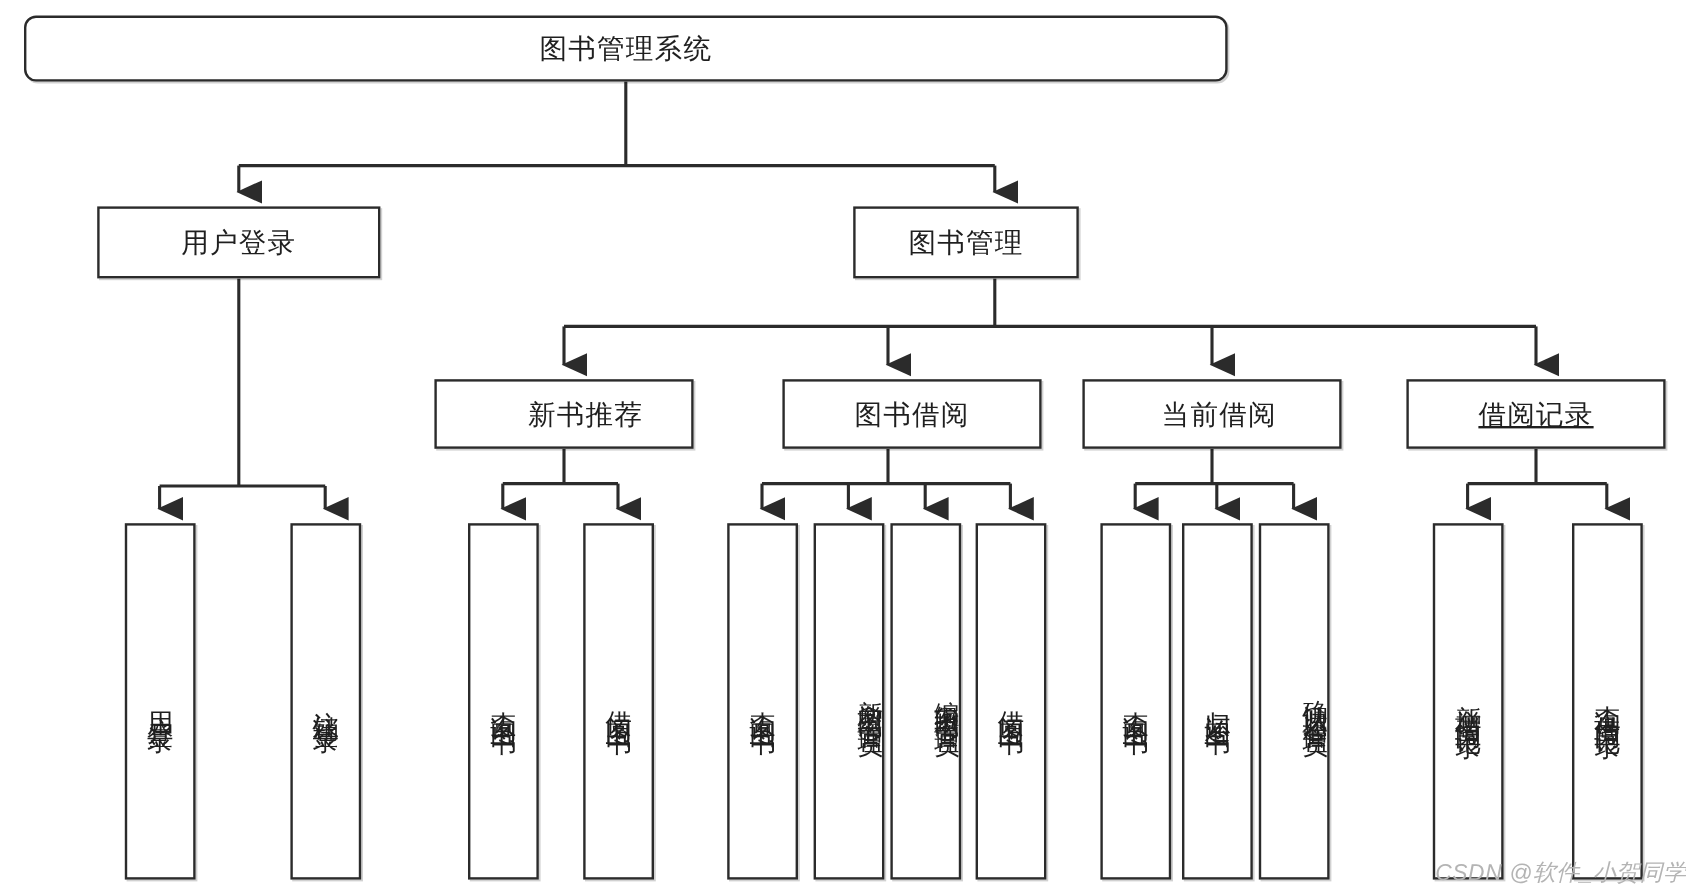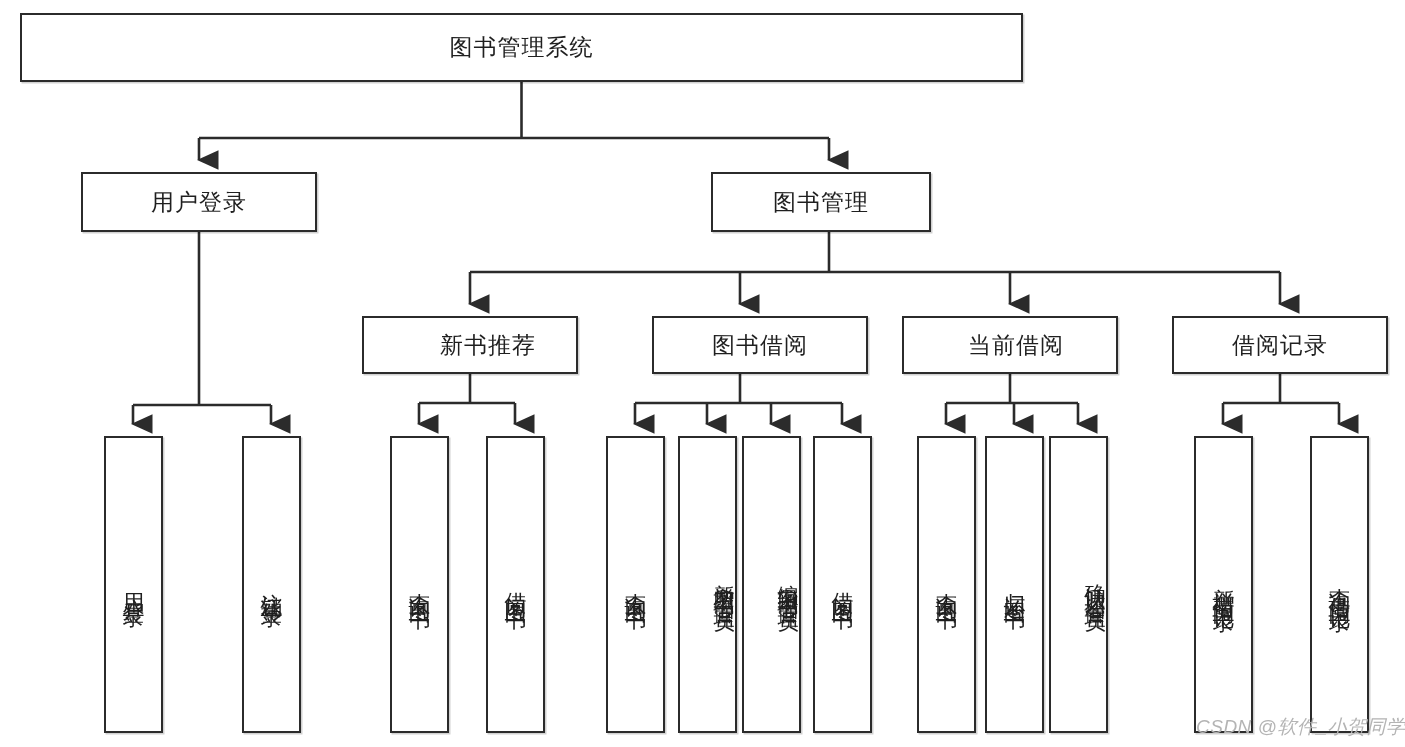--- a/index.html
+++ b/index.html
@@ -118,29 +118,29 @@
       <path d="M 1014 403 L 1014 424" marker-end="url(#arrow)"></path>
       <path d="M 1078 403 L 1078 424" marker-end="url(#arrow)"></path>
 
       <path d="M 1280 374 L 1280 403"></path>
       <path d="M 1223 403 L 1339 403"></path>
       <path d="M 1223 403 L 1223 424" marker-end="url(#arrow)"></path>
       <path d="M 1339 403 L 1339 424" marker-end="url(#arrow)"></path>
     </g>
   </svg>
 
-  <div class="node h" style="left:20px; top:13px; width:1003px; height:69px;">图书管理系统</div>
+  <div class="node h" style="left:20px; top:13px; width:1003px; height:55px;border-radius:10px;">图书管理系统</div>
 
   <div class="node h" style="left:81px; top:172px; width:236px; height:60px;">用户登录</div>
-  <div class="node h" style="left:711px; top:172px; width:220px; height:60px;">图书管理</div>
+  <div class="node h" style="left:711px; top:172px; width:188px; height:60px;">图书管理</div>
 
   <div class="node h" style="left:362px; top:316px; width:216px; height:58px;padding-left:36px;">新书推荐</div>
   <div class="node h" style="left:652px; top:316px; width:216px; height:58px;">图书借阅</div>
   <div class="node h" style="left:902px; top:316px; width:216px; height:58px;padding-left:12px;">当前借阅</div>
-  <div class="node h" style="left:1172px; top:316px; width:216px; height:58px;">借阅记录</div>
+  <div class="node h" style="left:1172px; top:316px; width:216px; height:58px;text-decoration:underline;">借阅记录</div>
 
   <div class="node v" style="left:104px; top:436px; width:59px; height:297px;">用户登录</div>
   <div class="node v" style="left:242px; top:436px; width:59px; height:297px;">注销登录</div>
 
   <div class="node v" style="left:390px; top:436px; width:59px; height:297px;">查询图书</div>
   <div class="node v" style="left:486px; top:436px; width:59px; height:297px;">借阅图书</div>
 
   <div class="node v" style="left:606px; top:436px; width:59px; height:297px;">查询图书</div>
   <div class="node v long" style="left:678px; top:436px; width:59px; height:297px;">新增图书（管理员）</div>
   <div class="node v long" style="left:742px; top:436px; width:59px; height:297px;">编辑图书（管理员）</div>

